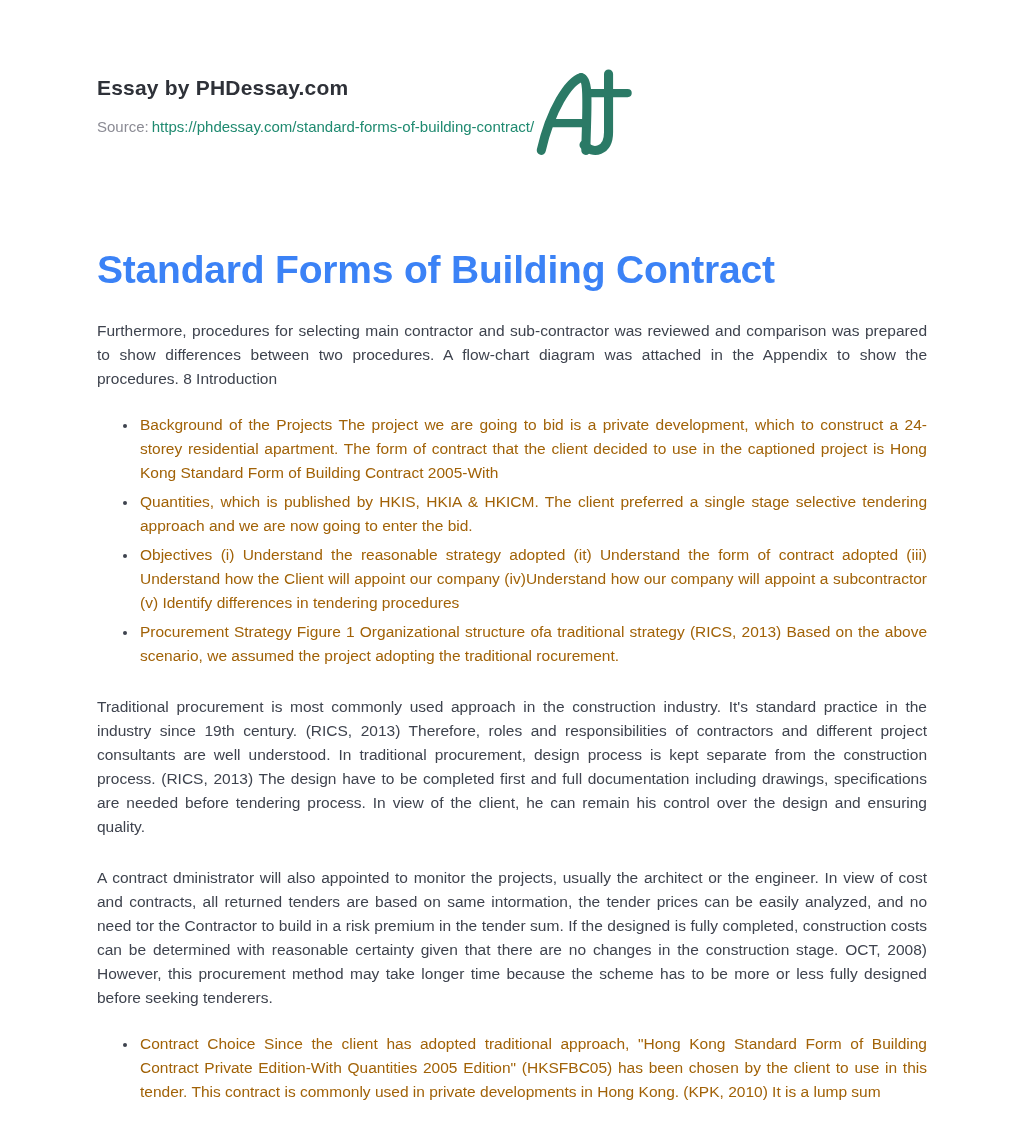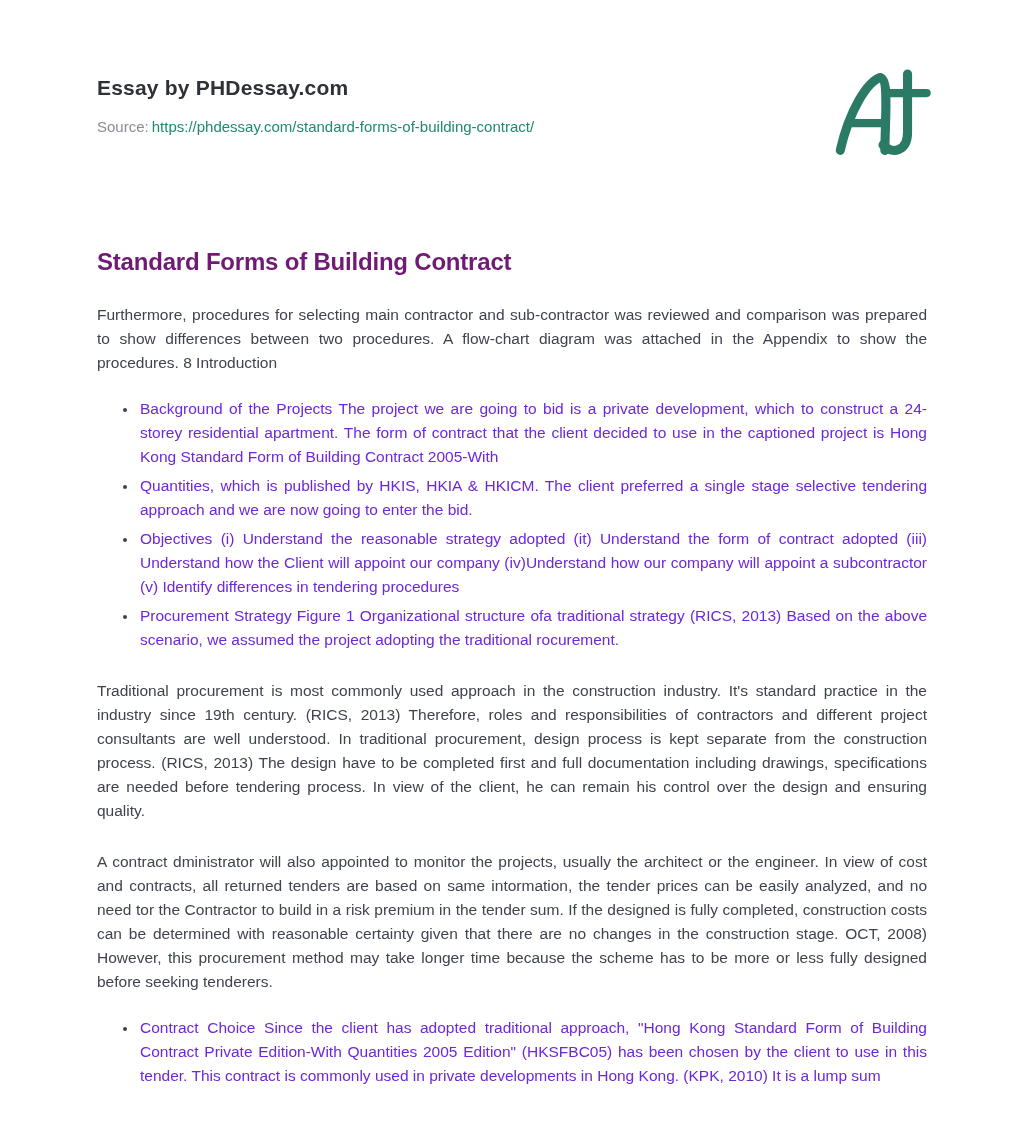--- a/index.html
+++ b/index.html
@@ -12,21 +12,21 @@
     overflow: hidden;
   }
   .page {
     width: 1024px;
     height: 1124px;
     padding: 76px 97px 0 97px;
     overflow: hidden;
   }
   .page-header {
     display: flex;
-    justify-content: space-between;
+    justify-content: flex-start;
     align-items: flex-start;
   }
   .byline {
     margin: 0;
     font-size: 21px;
     font-weight: 700;
     color: #2e3138;
     letter-spacing: 0.2px;
   }
   .source-line {
@@ -43,41 +43,41 @@
   .logo {
     width: 100px;
     height: 92px;
     margin-top: -8px;
     margin-right: -6px;
     flex: 0 0 auto;
   }
   .logo svg { display: block; width: 100%; height: 100%; }
   .doc-title {
     margin: 88px 0 0 0;
-    font-size: 24px;
+    font-size: 39px;
     font-weight: 700;
-    color: #701a75;
+    color: #3b82f6;
     letter-spacing: -0.2px;
   }
   .doc-para {
     margin: 27px 0 0 0;
     font-size: 15.5px;
     line-height: 24px;
     color: #3e434e;
     text-align: justify;
   }
   .doc-list {
     margin: 22px 0 0 0;
     padding: 0 0 0 41px;
     list-style: disc;
   }
   .doc-list li {
     font-size: 15.5px;
     line-height: 24px;
-    color: #6d28d9;
+    color: #a16207;
     text-align: justify;
     margin: 0 0 5px 0;
     padding-left: 2px;
   }
   .doc-list li::marker { color: #3e434e; font-size: 13px; }
 </style>
 </head>
 <body>
 
 <div class="page">

